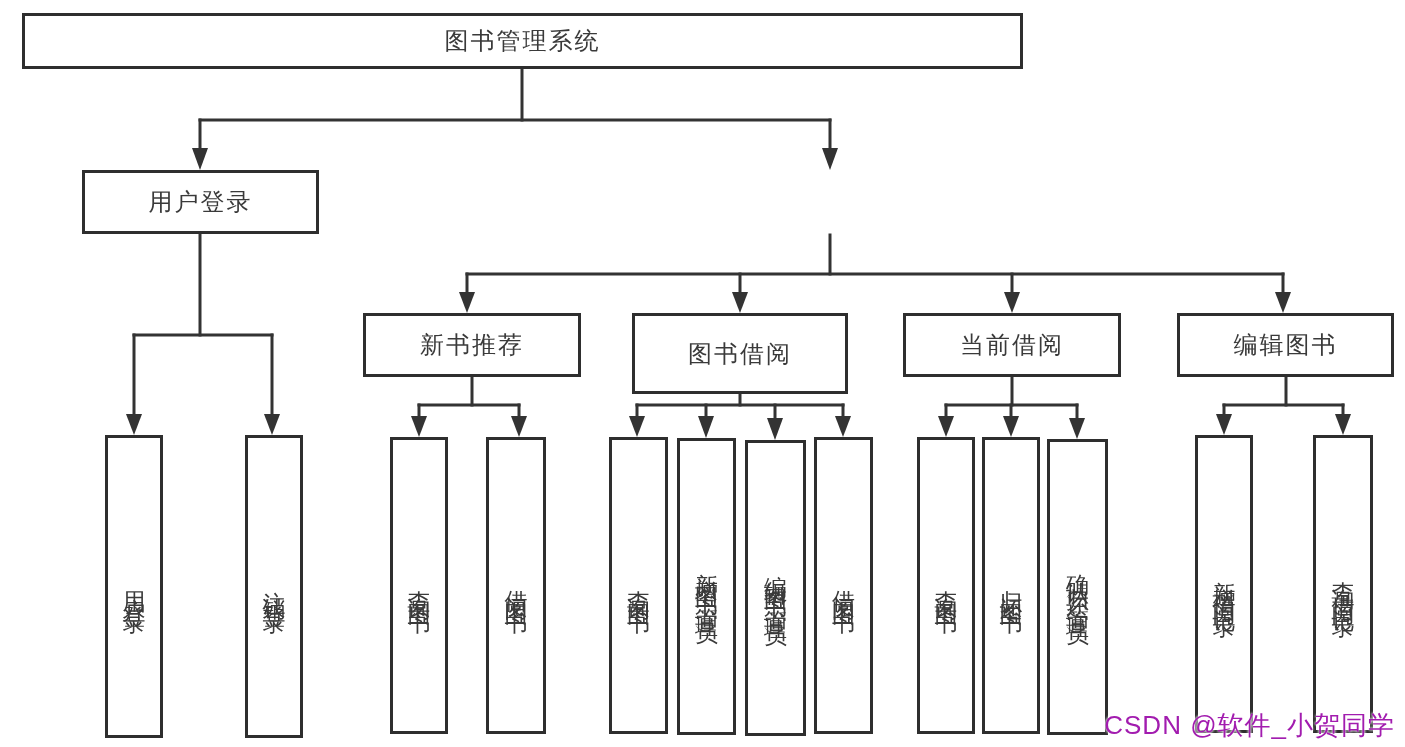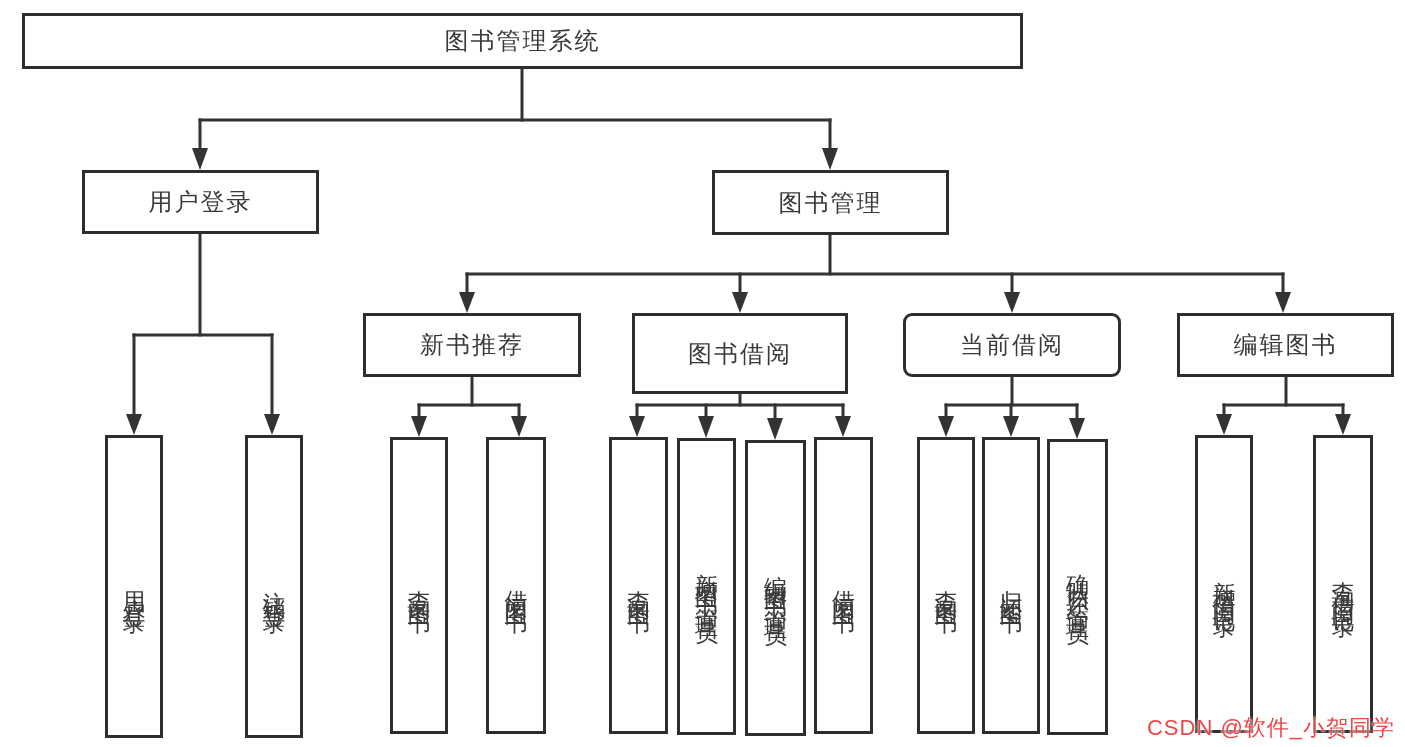--- a/index.html
+++ b/index.html
@@ -30,23 +30,23 @@
     writing-mode:vertical-rl;
     line-height:1;
     font-size:23px;
     letter-spacing:7px;
     white-space:nowrap;
   }
   .watermark{
     position:absolute;
     right:10px;
     bottom:4px;
-    font-size:22px;
+    font-size:26px;
     letter-spacing:1px;
-    color:#ef4444;
+    color:#a21caf;
     z-index:5;
     text-shadow:0 0 3px #ffffff, 0 0 3px #ffffff;
     margin-left:20px;
   }
 </style>
 </head>
 <body>
 
 <div class="stage">
 
@@ -119,31 +119,28 @@
     </g>
   </svg>
 
   <div class="node h" style="left:22px;top:13px;width:1001px;height:56px;">
     <span>图书管理系统</span>
   </div>
 
   <div class="node h" style="left:82px;top:170px;width:237px;height:64px;">
     <span>用户登录</span>
   </div>
-  <div class="node h" style="left:712px;top:170px;width:237px;height:65px;">
-    <span>图书管理</span>
-  </div>
 
   <div class="node h" style="left:363px;top:313px;width:218px;height:64px;">
     <span>新书推荐</span>
   </div>
   <div class="node h" style="left:632px;top:313px;width:216px;height:81px;">
     <span>图书借阅</span>
   </div>
-  <div class="node h" style="left:903px;top:313px;width:218px;height:64px;border-radius:9px;">
+  <div class="node h" style="left:903px;top:313px;width:218px;height:64px;">
     <span>当前借阅</span>
   </div>
   <div class="node h" style="left:1177px;top:313px;width:217px;height:64px;">
     <span>编辑图书</span>
   </div>
 
   <div class="node v" style="left:105px;top:435px;width:58px;height:303px;">
     <span>用户登录</span>
   </div>
   <div class="node v" style="left:245px;top:435px;width:58px;height:303px;">

